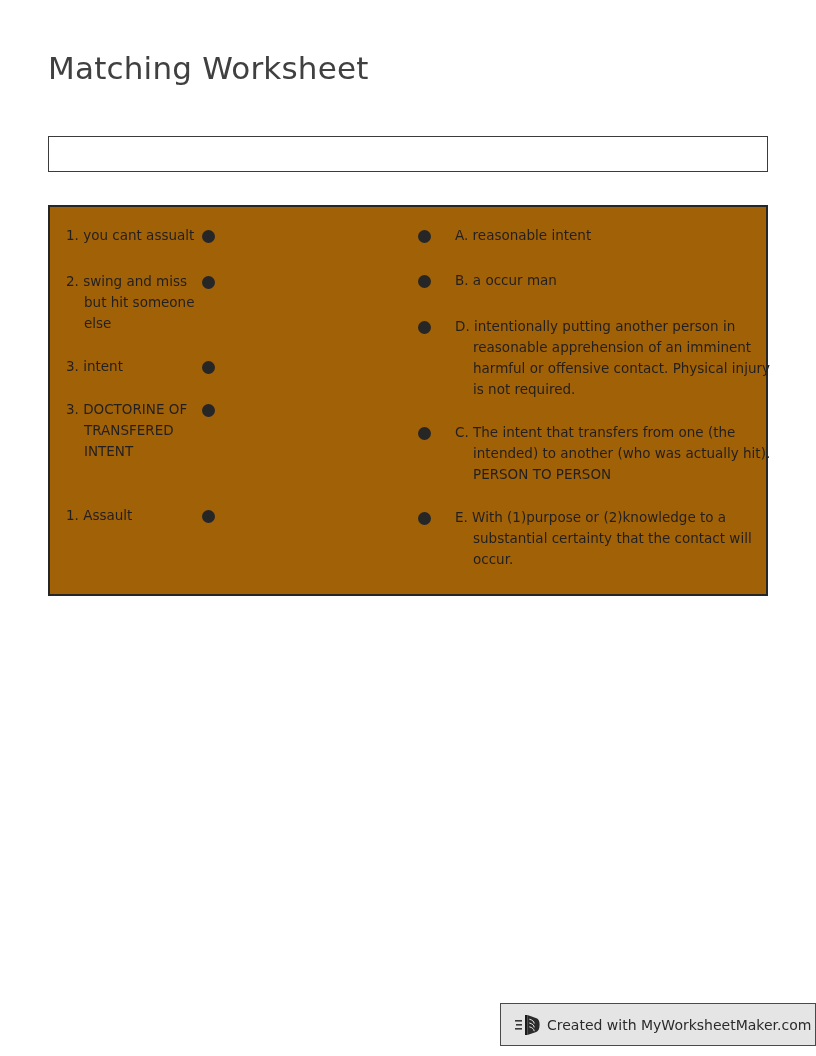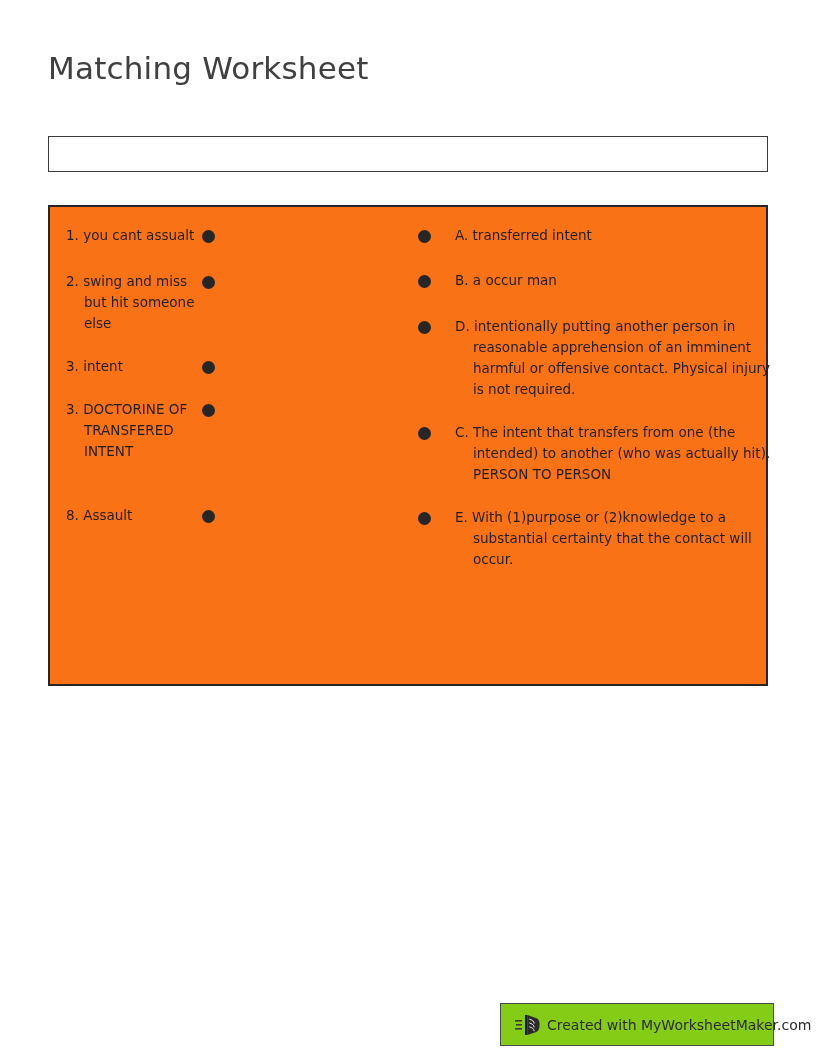--- a/index.html
+++ b/index.html
@@ -56,24 +56,24 @@
     line-height: 18px;
     min-height: 18px;
   }
 
   
   .matching-box {
     position: absolute;
     left: 48px;
     top: 205px;
     width: 720px;
-    height: 481px;
+    height: 391px;
     box-sizing: border-box;
     border: 2px solid #262626;
-    background: #f97316;
+    background: #a16207;
   }
 
   .columns {
     position: absolute;
     inset: 0;
   }
 
   
   .prompt-column {
     position: absolute;
@@ -139,25 +139,25 @@
     color: #231f20;
     padding-left: 18px;
     text-indent: -18px;
   }
 
   
   .footer-badge {
     position: absolute;
     left: 500px;
     top: 1003px;
-    width: 274px;
+    width: 316px;
     height: 43px;
     box-sizing: border-box;
     border: 1px solid #4a4a4a;
-    background: #84cc16;
+    background: #e5e5e5;
     display: flex;
     align-items: center;
     padding-left: 14px;
   }
   .badge-logo {
     width: 26px;
     height: 24px;
     flex: 0 0 auto;
     margin-right: 6px;
     display: block;
@@ -194,29 +194,29 @@
         </div>
         <div class="prompt-row" style="height:43px;">
           <span class="prompt-text">3. intent</span>
           <span class="prompt-dot"></span>
         </div>
         <div class="prompt-row" style="height:106px;">
           <span class="prompt-text">3. DOCTORINE OF TRANSFERED INTENT</span>
           <span class="prompt-dot"></span>
         </div>
         <div class="prompt-row" style="height:30px;">
-          <span class="prompt-text">8. Assault</span>
+          <span class="prompt-text">1. Assault</span>
           <span class="prompt-dot"></span>
         </div>
       </div>
 
       <div class="answer-column">
         <div class="answer-row" style="height:45px;">
           <span class="answer-dot"></span>
-          <span class="answer-text">A. transferred intent</span>
+          <span class="answer-text">A. reasonable intent</span>
         </div>
         <div class="answer-row" style="height:46px;">
           <span class="answer-dot"></span>
           <span class="answer-text">B. a occur man</span>
         </div>
         <div class="answer-row" style="height:106px;">
           <span class="answer-dot"></span>
           <span class="answer-text">D. intentionally putting another person in reasonable apprehension of an imminent harmful or offensive contact. Physical injury is not required.</span>
         </div>
         <div class="answer-row" style="height:85px;">

